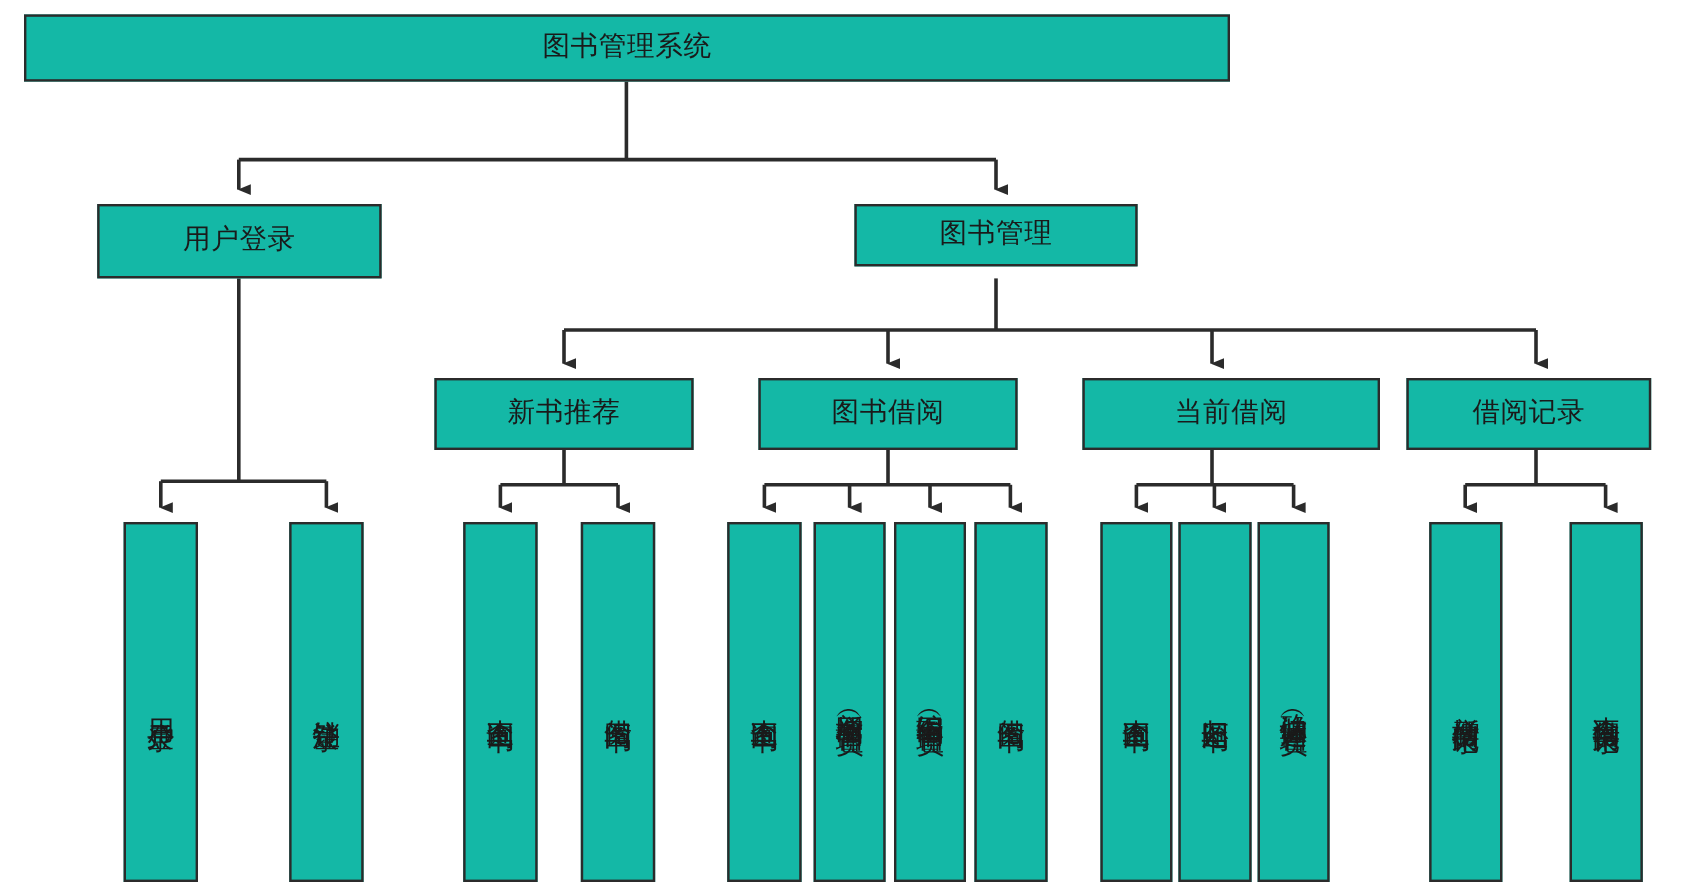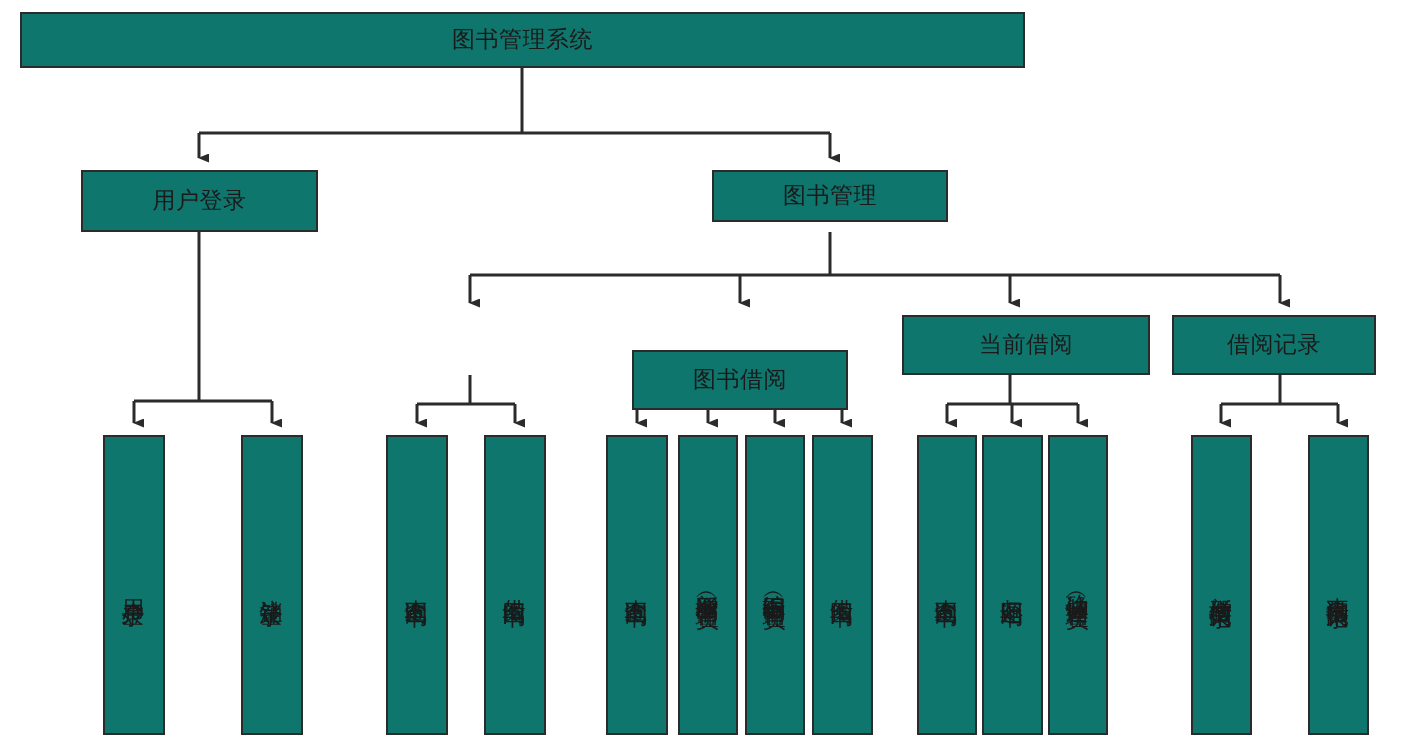--- a/index.html
+++ b/index.html
@@ -23,21 +23,21 @@
     left: 0;
     top: 0;
     width: 1405px;
     height: 747px;
     display: block;
   }
   .node-box {
     position: absolute;
     box-sizing: border-box;
     border: 2px solid #2b2b2b;
-    background: #0f766e;
+    background: #14b8a6;
     display: flex;
     align-items: center;
     justify-content: center;
     color: #1a1a1a;
   }
   .node-box.horizontal {
     font-size: 23px;
     letter-spacing: 0.5px;
     line-height: 1.2;
   }
@@ -139,22 +139,25 @@
   </div>
 
   <div class="node-box horizontal" id="node-user-login" style="left:81px; top:170px; width:237px; height:62px;">
     <span class="node-label">用户登录</span>
   </div>
 
   <div class="node-box horizontal" id="node-book-manage" style="left:712px; top:170px; width:236px; height:52px;">
     <span class="node-label">图书管理</span>
   </div>
 
-
-  <div class="node-box horizontal" id="node-book-borrow" style="left:632px; top:315px; width:216px; height:60px;margin-top:35px;">
+  <div class="node-box horizontal" id="node-new-book-rec" style="left:362px; top:315px; width:216px; height:60px;">
+    <span class="node-label">新书推荐</span>
+  </div>
+
+  <div class="node-box horizontal" id="node-book-borrow" style="left:632px; top:315px; width:216px; height:60px;">
     <span class="node-label">图书借阅</span>
   </div>
 
   <div class="node-box horizontal" id="node-current-borrow" style="left:902px; top:315px; width:248px; height:60px;">
     <span class="node-label">当前借阅</span>
   </div>
 
   <div class="node-box horizontal" id="node-borrow-record" style="left:1172px; top:315px; width:204px; height:60px;">
     <span class="node-label">借阅记录</span>
   </div>

